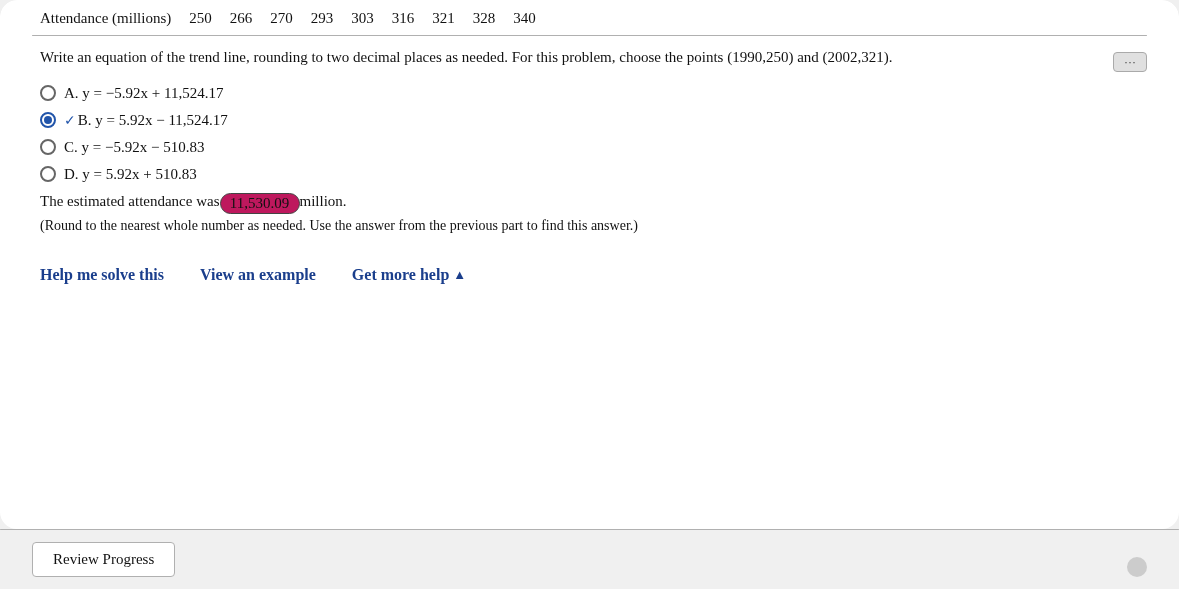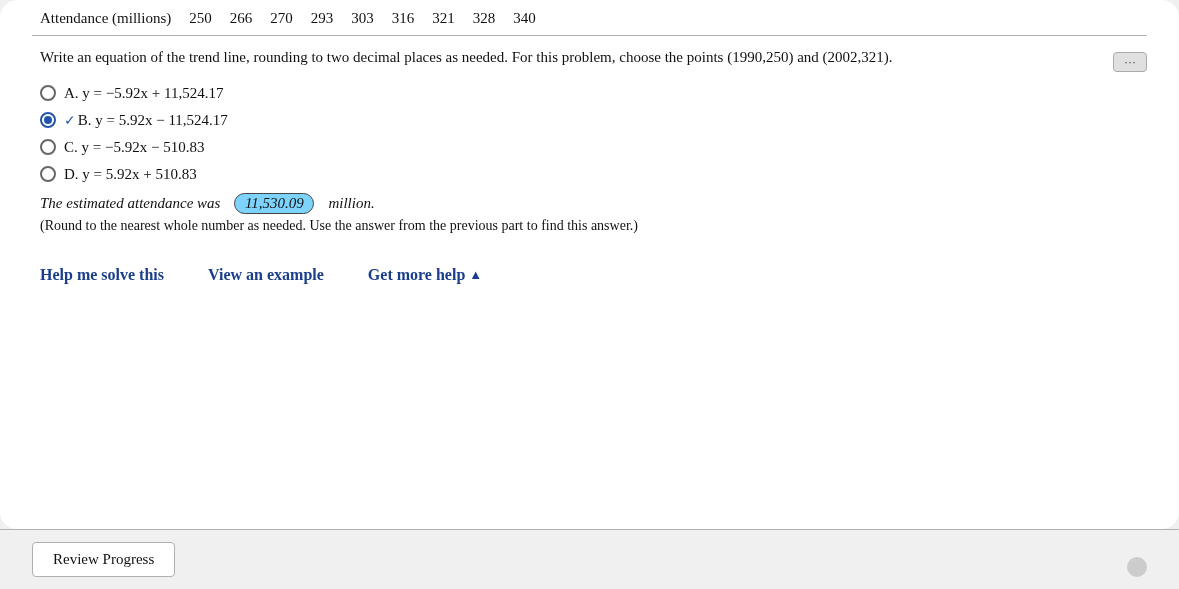--- a/index.html
+++ b/index.html
@@ -104,42 +104,41 @@
     .estimate-question {
       font-size: 15px;
       color: #111;
       margin-bottom: 8px;
     }
     .estimate-answer {
       font-size: 15px;
       color: #111;
       margin-bottom: 4px;
       display: flex;
-      align-items: center;
-      gap: 14px;
-      font-style: italic;
+      align-items: flex-start;
+      gap: 0;
     }
     .answer-box {
       display: inline-block;
       border: 1.5px solid #444;
       padding: 1px 6px;
       font-size: 15px;
-      background: #7dd3fc;
+      background: #be185d;
       min-width: 80px;
       text-align: center;
     }
     .round-note {
       font-size: 14px;
       color: #111;
       margin-bottom: 32px;
     }
     .action-buttons {
       display: flex;
       align-items: flex-end;
-      gap: 12px;
+      gap: 4px;
       margin: 20px 0 16px 8px;
       font-family: Liberation Serif, serif;
     }
     .action-btn {
       font-size: 16px;
       font-weight: bold;
       color: #1a3e8c;
       background: none;
       border: none;
       cursor: pointer;

